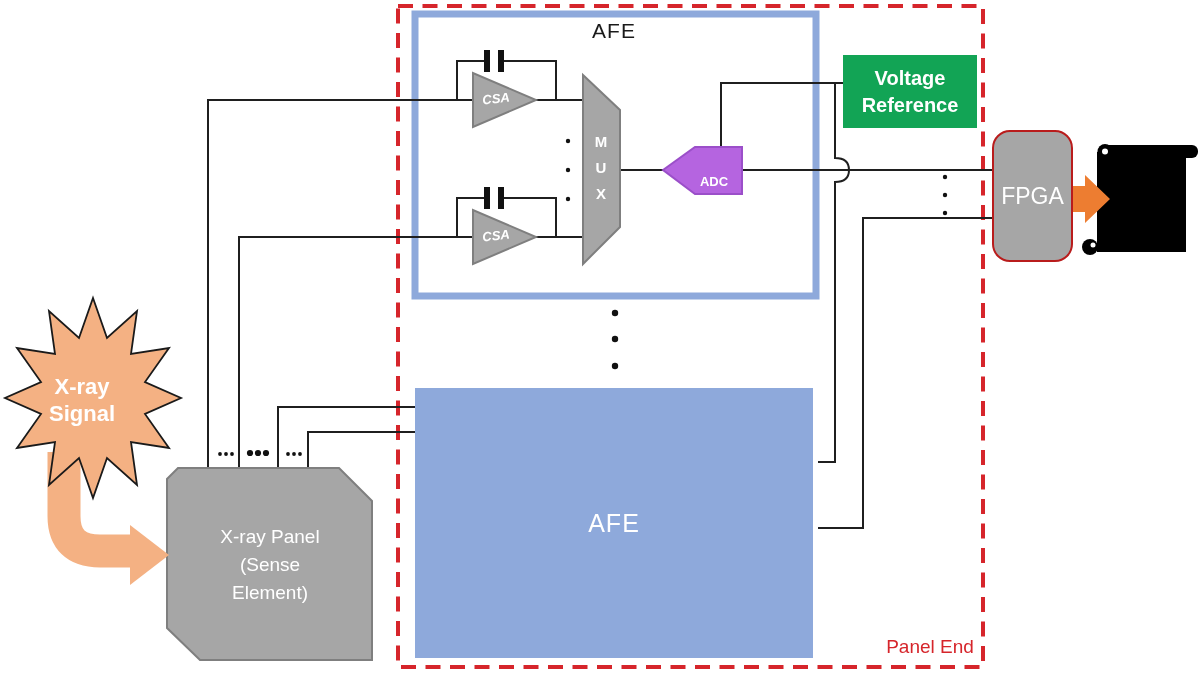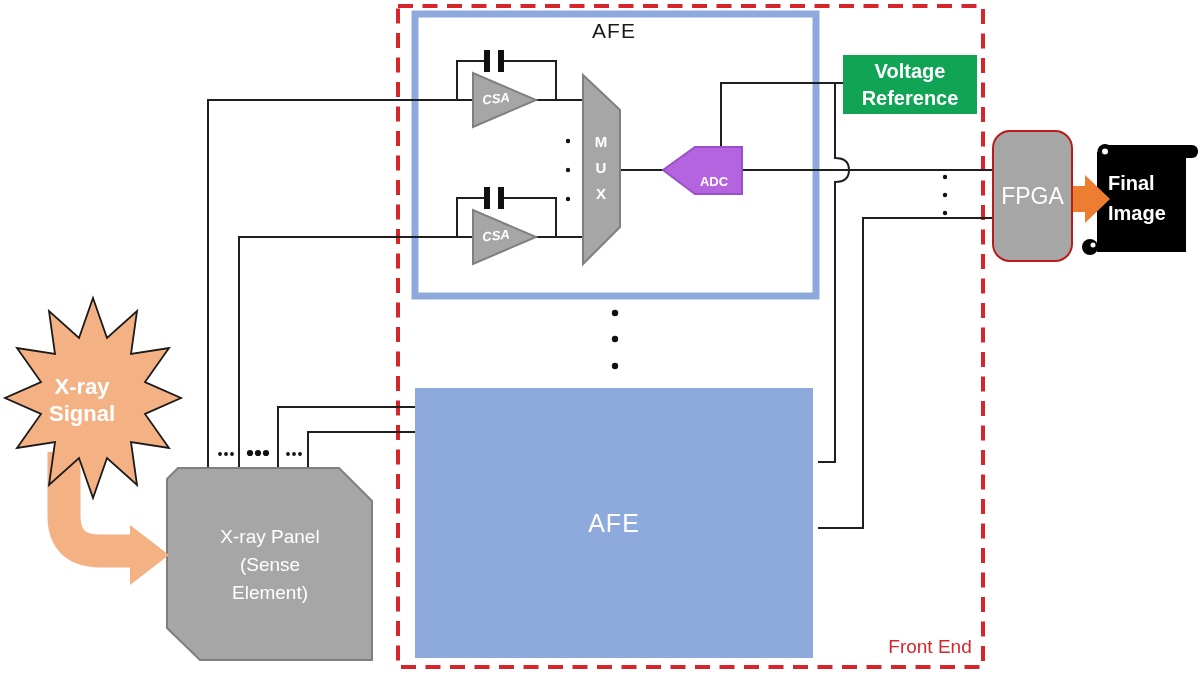--- a/index.html
+++ b/index.html
@@ -8,21 +8,21 @@
   #stage svg{position:absolute;left:0;top:0;}
   .lbl{position:absolute;white-space:pre-line;pointer-events:none;}
   .center{text-align:center;}
   .afe-title{left:544px;top:19px;width:140px;font-size:21px;color:#1a1a1a;letter-spacing:1px;}
   .csa{width:56px;font-size:13px;font-style:italic;color:#ffffff;transform:rotate(-6deg);font-weight:600;}
   .csa-top{left:468px;top:91px;}
   .csa-bottom{left:468px;top:228px;}
   .mux{left:590px;top:129px;width:22px;font-size:15px;font-weight:600;line-height:26px;color:#fff;}
   .adc{left:688px;top:162px;width:52px;font-size:13px;font-weight:600;color:#fff;margin-top:12px;}
   .box{position:absolute;display:flex;align-items:center;justify-content:center;box-sizing:border-box;}
-  .vref{left:843px;top:55px;width:134px;height:59px;background:#12A455;color:#fff;
+  .vref{left:843px;top:55px;width:134px;height:73px;background:#12A455;color:#fff;
         font-weight:bold;font-size:20px;line-height:27px;text-align:center;white-space:pre-line;}
   .fpga{left:992px;top:130px;width:81px;height:132px;background:#A6A6A6;border:2px solid #b91c1c;
         border-radius:18px;color:#fff;font-size:23px;}
   .afe-big{left:415px;top:388px;width:398px;height:270px;background:#8EA9DB;color:#fff;font-size:25px;letter-spacing:1px;}
   .finimg{left:1108px;top:168px;width:76px;font-weight:bold;font-size:20px;line-height:30px;color:#fff;text-align:left;}
   .burst-lbl{left:32px;top:373px;width:100px;font-weight:bold;font-size:22px;line-height:27px;color:#fff;}
   .panel-lbl{left:178px;top:523px;width:184px;font-size:19px;line-height:28px;color:#fff;}
   .frontend{left:880px;top:636px;width:100px;font-size:19px;color:#D6252B;}
 </style>
 </head>
@@ -113,22 +113,20 @@
 <div class="box fpga">FPGA</div>
 <div class="box afe-big">AFE</div>
 
 <div class="lbl center afe-title">AFE</div>
 <div class="lbl center csa csa-top">CSA</div>
 <div class="lbl center csa csa-bottom">CSA</div>
 <div class="lbl center mux">M
 U
 X</div>
 <div class="lbl center adc">ADC</div>
-<div class="lbl finimg">Final
-Image</div>
 <div class="lbl center panel-lbl">X-ray Panel
 (Sense
 Element)</div>
 <div class="lbl center burst-lbl">X-ray
 Signal</div>
-<div class="lbl center frontend">Front End</div>
+<div class="lbl center frontend">Panel End</div>
 
 </div>
 
 </body></html>

